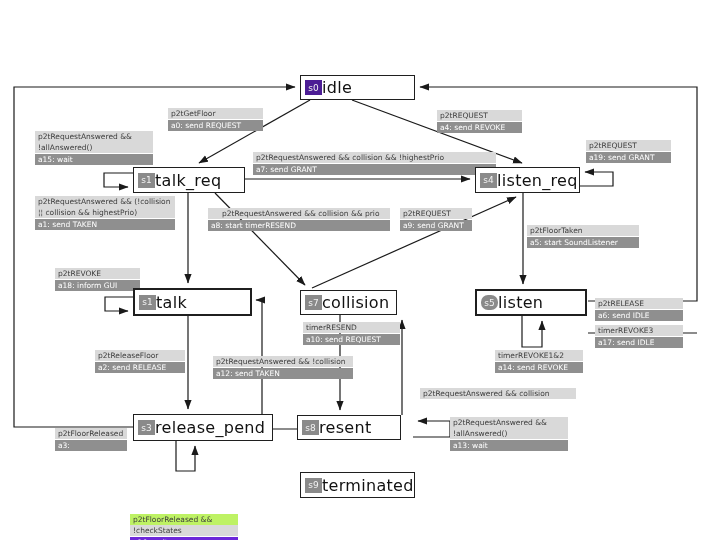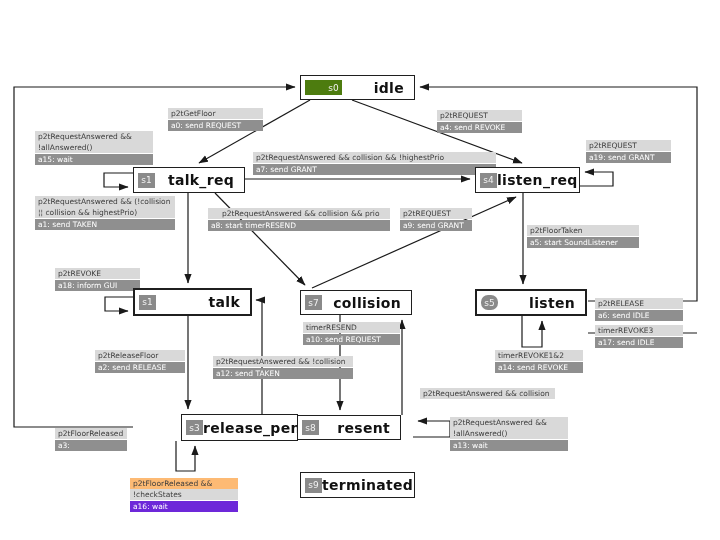--- a/index.html
+++ b/index.html
@@ -6,21 +6,21 @@
   #slide{position:relative;width:720px;height:540px;background:#ffffff;overflow:hidden;
          font-family:"DejaVu Sans",sans-serif;}
   #edges{position:absolute;left:0;top:0;z-index:0;}
   #labels{position:absolute;left:0;top:0;z-index:2;}
   #states{position:absolute;left:0;top:0;z-index:3;}
   .state{position:absolute;background:#fff;border:1.4px solid #1f1f1f;box-sizing:border-box;
          display:flex;align-items:center;padding-left:4px;}
   .state.bold{border-width:2.6px;}
   .badge{display:inline-flex;align-items:center;justify-content:center;
          width:17px;height:15px;font-size:9px;color:#f2f2f2;flex:none;}
-  .sname{flex:1;text-align:right;font-weight:bold;font-size:14px;color:#111;
+  .sname{flex:1;text-align:left;font-weight:normal;font-size:16px;color:#111;
          letter-spacing:.3px;padding-right:10px;white-space:nowrap;}
   .tlabel{position:absolute;font-size:7.5px;line-height:9px;}
   .tlabel .ev{color:#3c3c3c;padding:1px 3px;white-space:nowrap;box-sizing:border-box;width:100%;}
   .tlabel .ac{color:#fff;padding:1px 3px;white-space:nowrap;box-sizing:border-box;width:100%;margin-top:1px;}
 </style>
 </head>
 <body>
 
 <div id="slide">
 
@@ -114,64 +114,64 @@
         <div class="ac" style="background: rgb(143, 143, 143);">a2: send RELEASE</div>
       </div>
       <div class="tlabel" style="left: 213px; top: 356px; width: 140px;">
         <div class="ev" style="background: rgb(217, 217, 217);">p2tRequestAnswered &amp;&amp; !collision</div>
         <div class="ac" style="background: rgb(143, 143, 143);">a12: send TAKEN</div>
       </div>
       <div class="tlabel" style="left: 495px; top: 350px; width: 88px;">
         <div class="ev" style="background: rgb(217, 217, 217);">timerREVOKE1&amp;2</div>
         <div class="ac" style="background: rgb(143, 143, 143);">a14: send REVOKE</div>
       </div>
-      <div class="tlabel" style="left: 420px; top: 388px; width: 135px;">
+      <div class="tlabel" style="left: 420px; top: 388px; width: 156px;">
         <div class="ev" style="background: rgb(217, 217, 217);">p2tRequestAnswered &amp;&amp; collision</div>
       </div>
       <div class="tlabel" style="left: 450px; top: 417px; width: 118px;">
         <div class="ev" style="background: rgb(217, 217, 217);">p2tRequestAnswered &amp;&amp;</div>
         <div class="ev" style="background: rgb(217, 217, 217);">!allAnswered()</div>
         <div class="ac" style="background: rgb(143, 143, 143);">a13: wait</div>
       </div>
       <div class="tlabel" style="left: 55px; top: 428px; width: 72px;">
         <div class="ev" style="background: rgb(217, 217, 217);">p2tFloorReleased</div>
         <div class="ac" style="background: rgb(143, 143, 143);">a3:</div>
       </div>
       <div class="tlabel" style="left: 130px; top: 478px; width: 108px;">
-        <div class="ev" style="background: #fdba74;">p2tFloorReleased &amp;&amp;</div>
+        <div class="ev" style="background: #bef264; margin-top: 36px;">p2tFloorReleased &amp;&amp;</div>
         <div class="ev" style="background: rgb(217, 217, 217);">!checkStates</div>
         <div class="ac" style="background: #6d28d9;">a16: wait</div>
       </div>
     </div>
   <div id="states">
       <div class="state" style="left: 300px; top: 75px; width: 115px; height: 25px; border-color: rgb(31, 31, 31);">
-        <span class="badge" style="background: #4d7c0f; padding-left: 20px;">s0</span>
+        <span class="badge" style="background: #4c1d95;">s0</span>
         <span class="sname">idle</span>
       </div>
       <div class="state" style="left: 133px; top: 167px; width: 112px; height: 26px; border-color: rgb(31, 31, 31);">
         <span class="badge" style="background: rgb(138, 138, 138);">s1</span>
         <span class="sname">talk_req</span>
       </div>
       <div class="state" style="left: 475px; top: 167px; width: 105px; height: 26px; border-color: rgb(31, 31, 31);">
         <span class="badge" style="background: rgb(138, 138, 138);">s4</span>
         <span class="sname">listen_req</span>
       </div>
       <div class="state bold" style="left: 133px; top: 288px; width: 119px; height: 28px; border-color: rgb(31, 31, 31);">
         <span class="badge" style="background: rgb(138, 138, 138);">s1</span>
         <span class="sname">talk</span>
       </div>
-      <div class="state" style="left: 300px; top: 290px; width: 112px; height: 25px; border-color: rgb(31, 31, 31);">
+      <div class="state" style="left: 300px; top: 290px; width: 97px; height: 25px; border-color: rgb(31, 31, 31);">
         <span class="badge" style="background: rgb(138, 138, 138);">s7</span>
         <span class="sname">collision</span>
       </div>
       <div class="state bold" style="left: 475px; top: 289px; width: 112px; height: 27px; border-color: rgb(31, 31, 31);">
         <span class="badge" style="background: rgb(138, 138, 138); border-radius: 7px;">s5</span>
         <span class="sname">listen</span>
       </div>
-      <div class="state" style="left: 133px; top: 414px; width: 117px; height: 27px; border-color: rgb(31, 31, 31); margin-left: 48px;">
+      <div class="state" style="left: 133px; top: 414px; width: 140px; height: 27px; border-color: rgb(31, 31, 31);">
         <span class="badge" style="background: rgb(138, 138, 138);">s3</span>
         <span class="sname">release_pend</span>
       </div>
       <div class="state" style="left: 297px; top: 415px; width: 104px; height: 25px; border-color: rgb(31, 31, 31);">
         <span class="badge" style="background: rgb(138, 138, 138);">s8</span>
         <span class="sname">resent</span>
       </div>
       <div class="state" style="left: 300px; top: 472px; width: 115px; height: 26px; border-color: rgb(31, 31, 31);">
         <span class="badge" style="background: rgb(138, 138, 138);">s9</span>
         <span class="sname">terminated</span>

